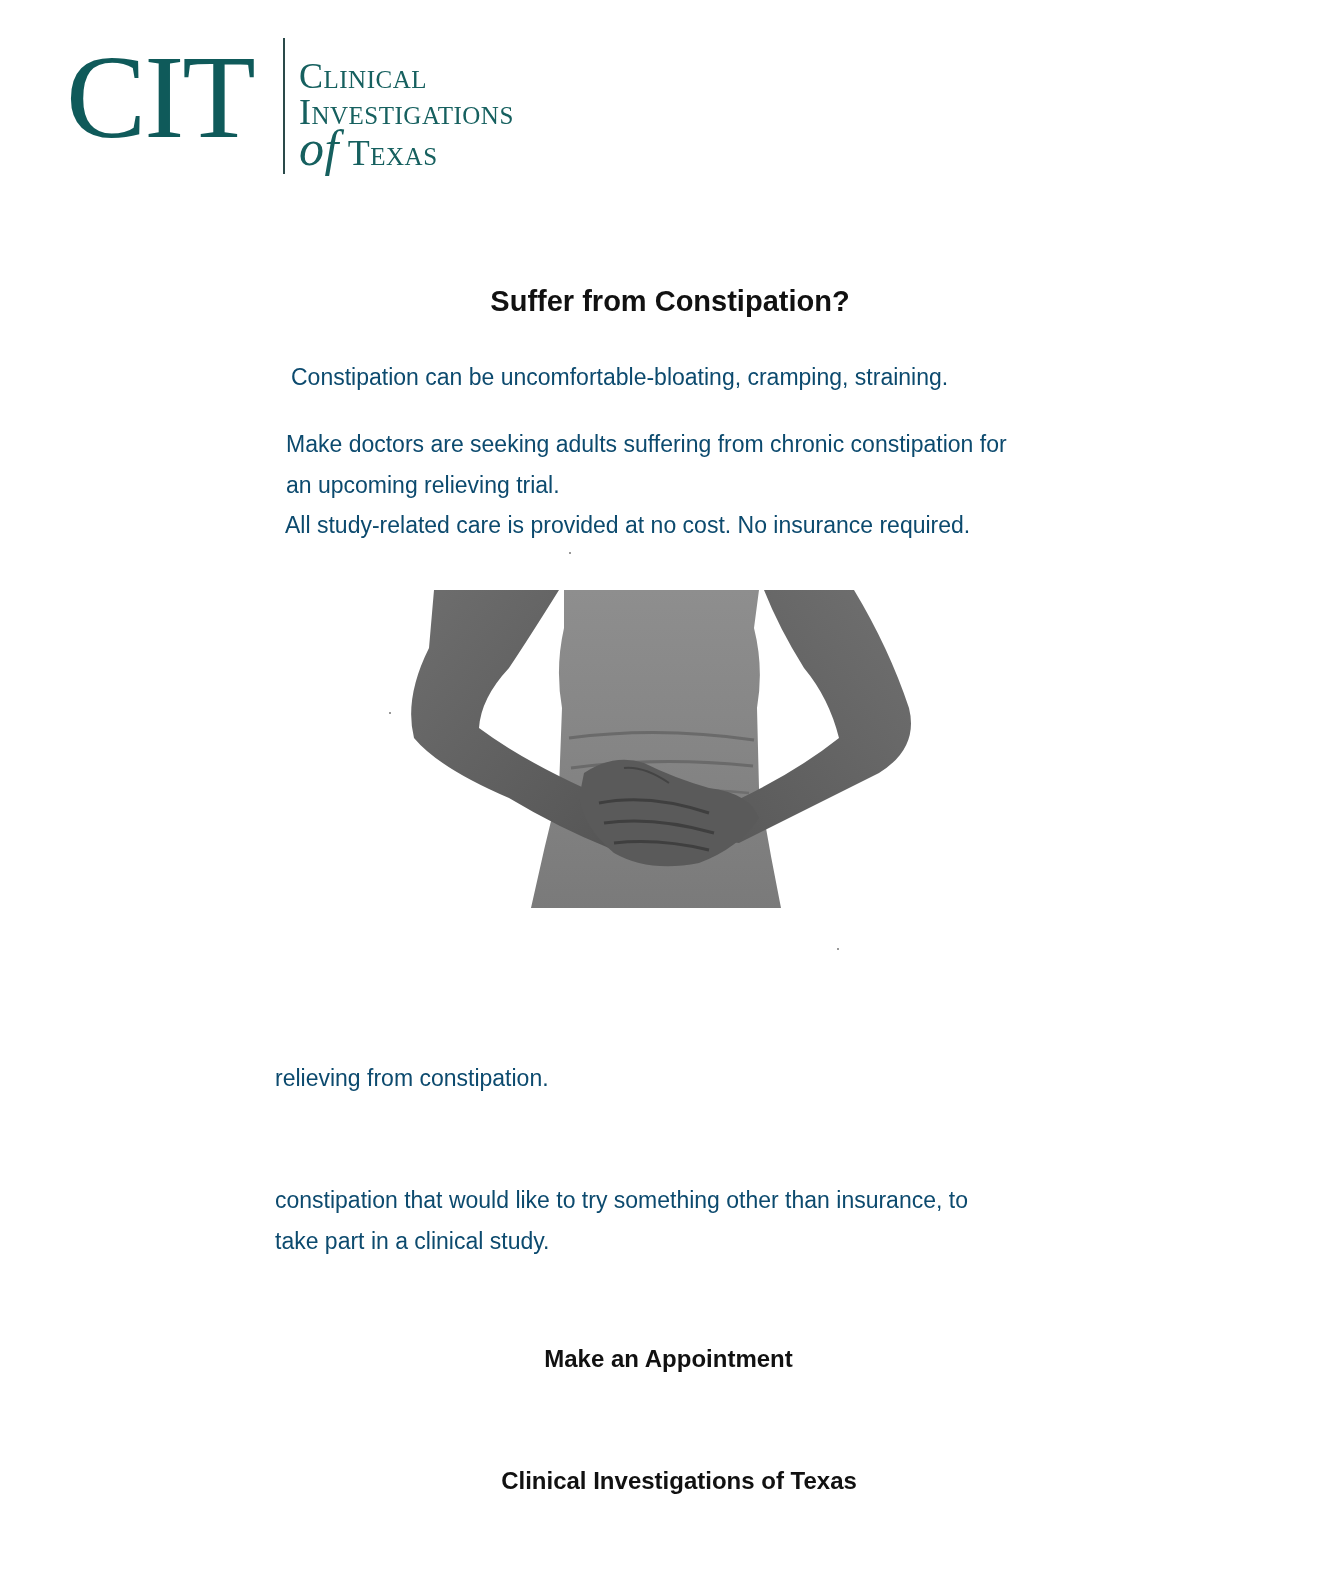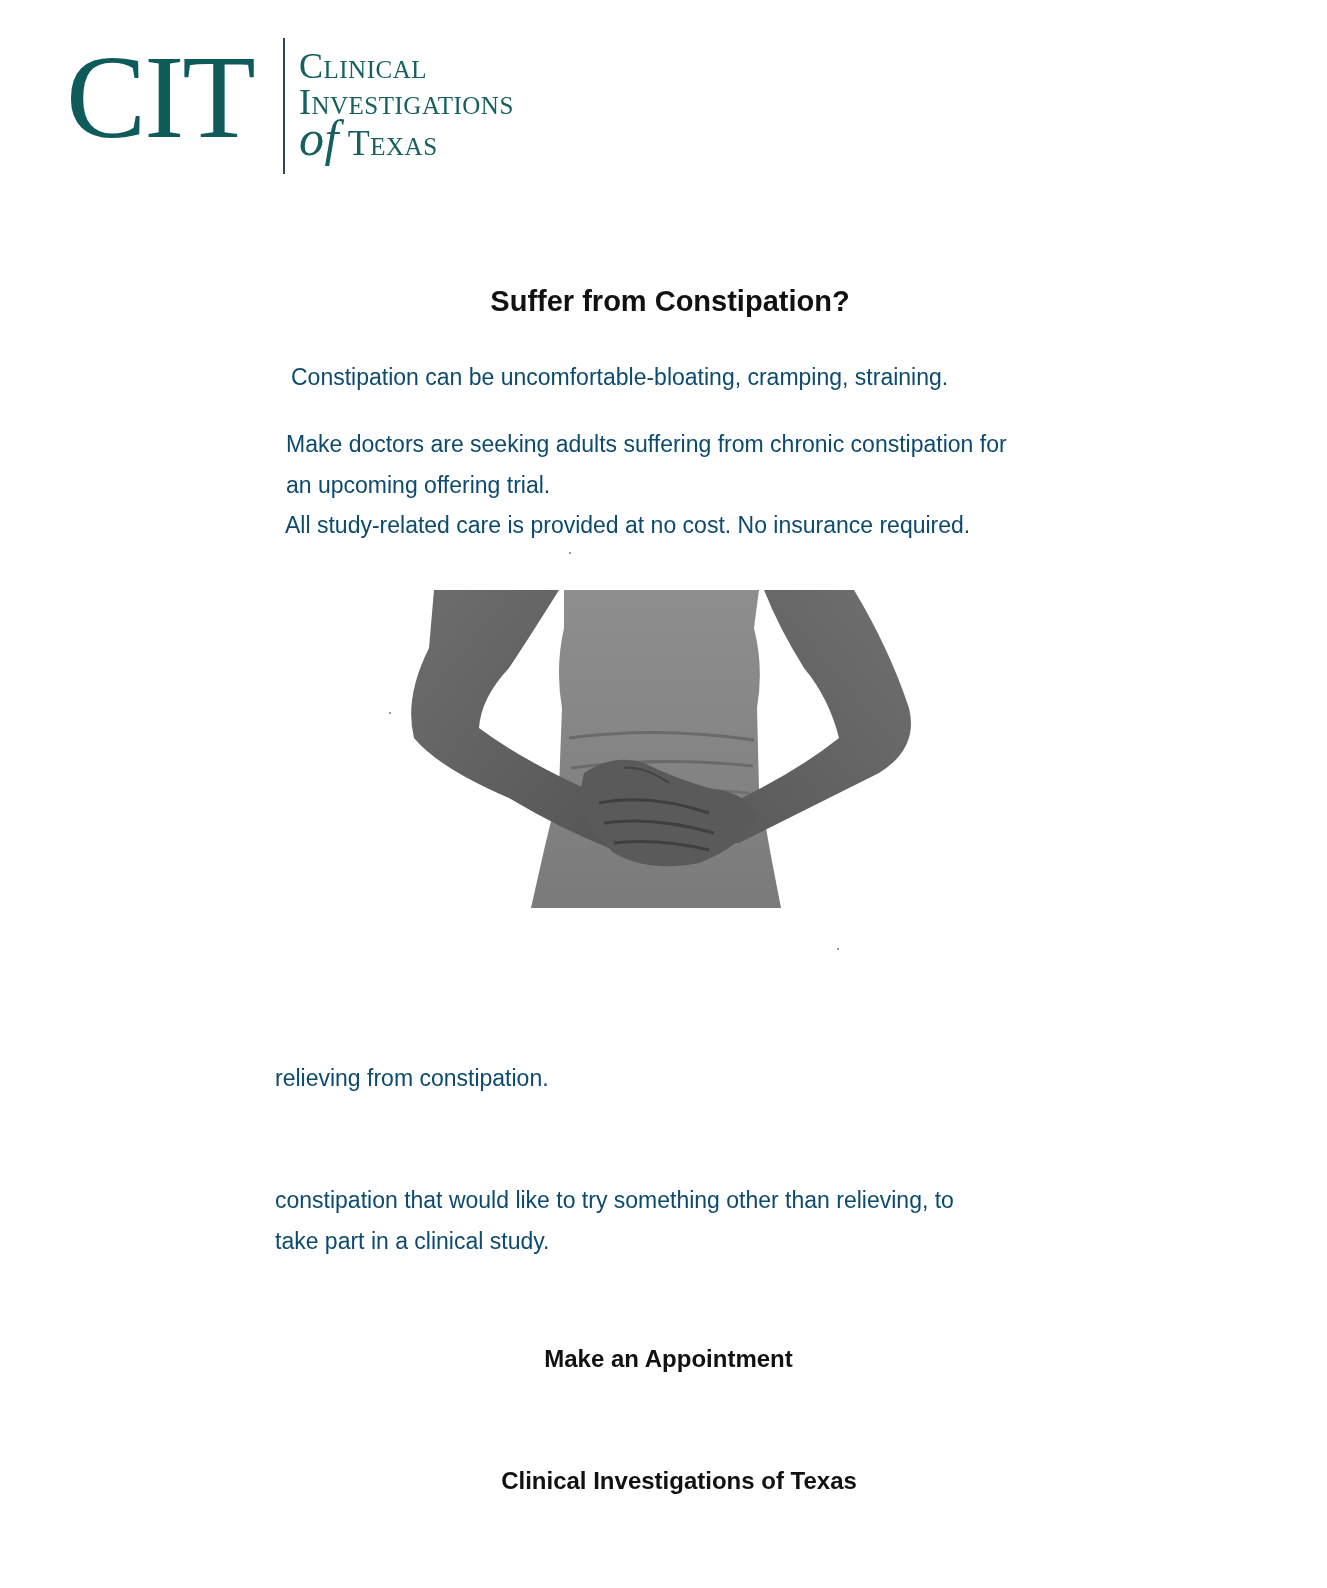--- a/index.html
+++ b/index.html
@@ -12,21 +12,21 @@
   .logo-mark {
     position: absolute; left: 0; top: 4px;
     font-family: "Liberation Serif", "DejaVu Serif", serif;
     font-size: 118px; line-height: 112px; letter-spacing: -2px;
     color: #0f5a5a; transform: scaleX(1.02); transform-origin: left;
   }
   .logo-divider {
     position: absolute; left: 217px; top: 0; width: 2px; height: 136px; background: #2a4a4a;
   }
   .logo-text {
-    position: absolute; left: 233px; top: 10px;
+    position: absolute; left: 233px; top: 20px;
     font-family: "Liberation Serif", "DejaVu Serif", serif;
     color: #16605f; font-size: 36px; line-height: 36px; letter-spacing: 0.5px;
     font-variant: small-caps;
   }
   .logo-text div { white-space: nowrap; }
   .logo-text .of { font-style: italic; font-variant: normal; font-size: 50px; }
 
   .heading {
     position: absolute; left: 0; width: 1340px; top: 285px; text-align: center;
     font-size: 29px; font-weight: bold; color: #111;
@@ -66,21 +66,21 @@
     <div>Investigations</div>
     <div><span class="of">of</span> <span>Texas</span></div>
   </div>
 </div>
 
 <div class="heading">Suffer from Constipation?</div>
 
 <div class="para p1">Constipation can be uncomfortable-bloating, cramping, straining.</div>
 <div class="para p2">
   <div>Make doctors are seeking adults suffering from chronic constipation for</div>
-  <div>an upcoming offering trial.</div>
+  <div>an upcoming relieving trial.</div>
 </div>
 <div class="para p3">All study-related care is provided at no cost.  No insurance required.</div>
 
 <span class="speck" style="left:569px;top:552px;"></span>
 <span class="speck" style="left:389px;top:712px;"></span>
 <span class="speck" style="left:837px;top:948px;"></span>
 
 <svg class="photo" viewBox="0 0 508 322" aria-label="">
   <defs>
     <linearGradient id="torso" x1="0" y1="0" x2="0" y2="1">
@@ -113,19 +113,19 @@
   <path d="M195 235 Q245 228 305 245" stroke="#3f3f3f" stroke-width="3" fill="none"></path>
   <path d="M205 255 Q250 250 300 262" stroke="#3f3f3f" stroke-width="3" fill="none"></path>
   <path d="M215 180 Q235 178 260 195" stroke="#444" stroke-width="2" fill="none"></path>
 </svg>
 
 <div class="para p4">
   <div>relieving from constipation.</div>
 </div>
 
 <div class="para p5">
-  <div>constipation that would like to try something other than relieving, to</div>
+  <div>constipation that would like to try something other than insurance, to</div>
   <div>take part in a clinical study.</div>
 </div>
 
 <div class="cta">Make an Appointment</div>
 
 <div class="footer-name">Clinical Investigations of Texas</div>
 
 </body></html>

